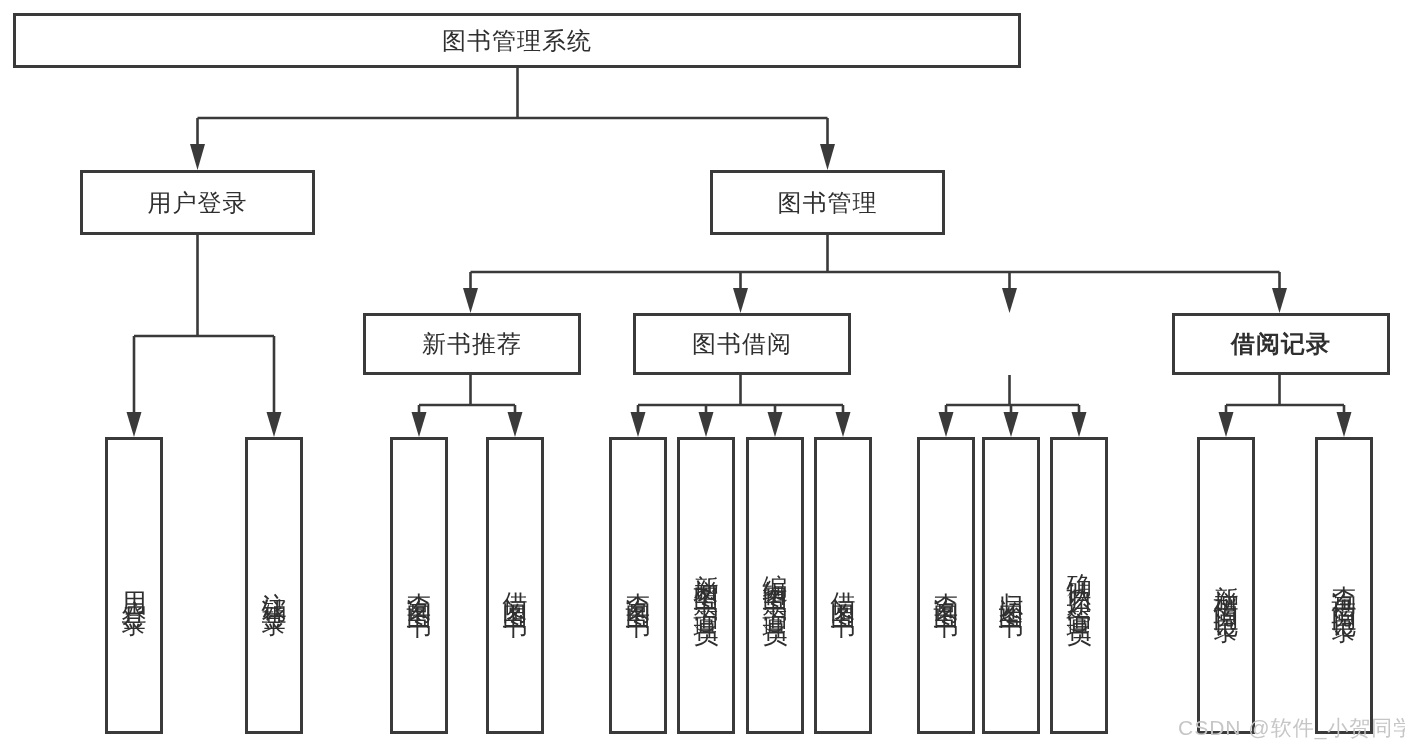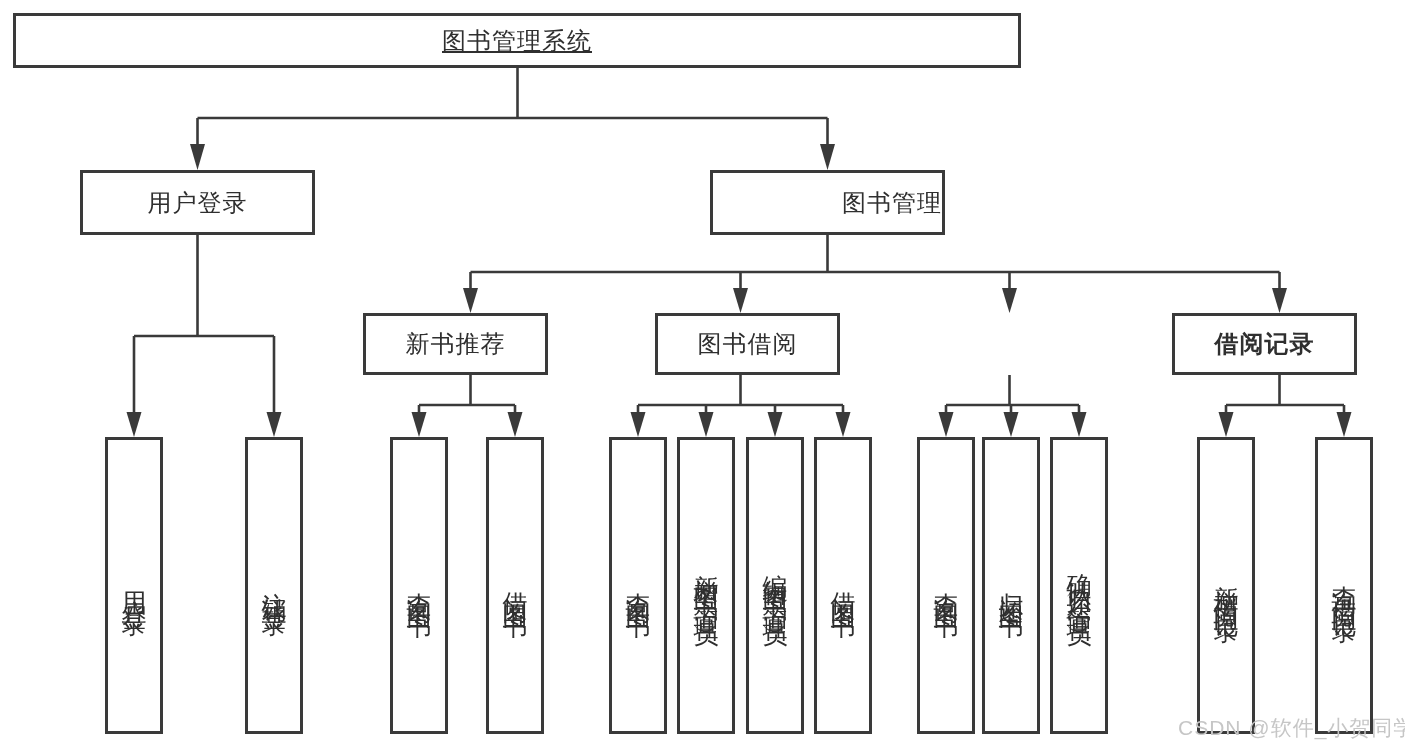--- a/index.html
+++ b/index.html
@@ -17,23 +17,23 @@
     box-sizing: border-box;
     border: 3px solid #3a3a3a;
     background: #ffffff;
     display: flex;
     align-items: center;
     justify-content: center;
     color: #2f2f2f;
     z-index: 2;
   }
   .h-node { font-size: 24px; letter-spacing: 1px; white-space: nowrap; }
-  .root-node   { left: 13px;  top: 13px;  width: 1008px; height: 55px; text-decoration: underline; }
+  .root-node   { left: 13px;  top: 13px;  width: 1008px; height: 55px; }
   .l2-node     { top: 170px; width: 235px; height: 65px; }
-  .l3-node     { top: 313px; width: 185px; height: 62px; }
+  .l3-node     { top: 313px; width: 218px; height: 62px; }
   .leaf-node   { top: 437px; width: 58px;  height: 297px; }
   .vtext {
     writing-mode: vertical-rl;
     text-orientation: mixed;
     font-size: 25px;
     letter-spacing: 7px;
     color: #2f2f2f;
     line-height: 1;
   }
   .watermark {
@@ -121,28 +121,28 @@
     </g>
   </svg>
 
   <div class="node h-node root-node">
     <span>图书管理系统</span>
   </div>
 
   <div class="node h-node l2-node" style="left:80px;">
     <span>用户登录</span>
   </div>
-  <div class="node h-node l2-node" style="left:710px;justify-content:flex-end;">
+  <div class="node h-node l2-node" style="left:710px;">
     <span>图书管理</span>
   </div>
 
   <div class="node h-node l3-node" style="left:363px;">
     <span>新书推荐</span>
   </div>
-  <div class="node h-node l3-node" style="left:655px;">
+  <div class="node h-node l3-node" style="left:633px;">
     <span>图书借阅</span>
   </div>
   <div class="node h-node l3-node" style="left:1172px;font-weight:bold;">
     <span>借阅记录</span>
   </div>
 
   <div class="node leaf-node" style="left:105px;">
     <span class="vtext">用户登录</span>
   </div>
   <div class="node leaf-node" style="left:245px;">

